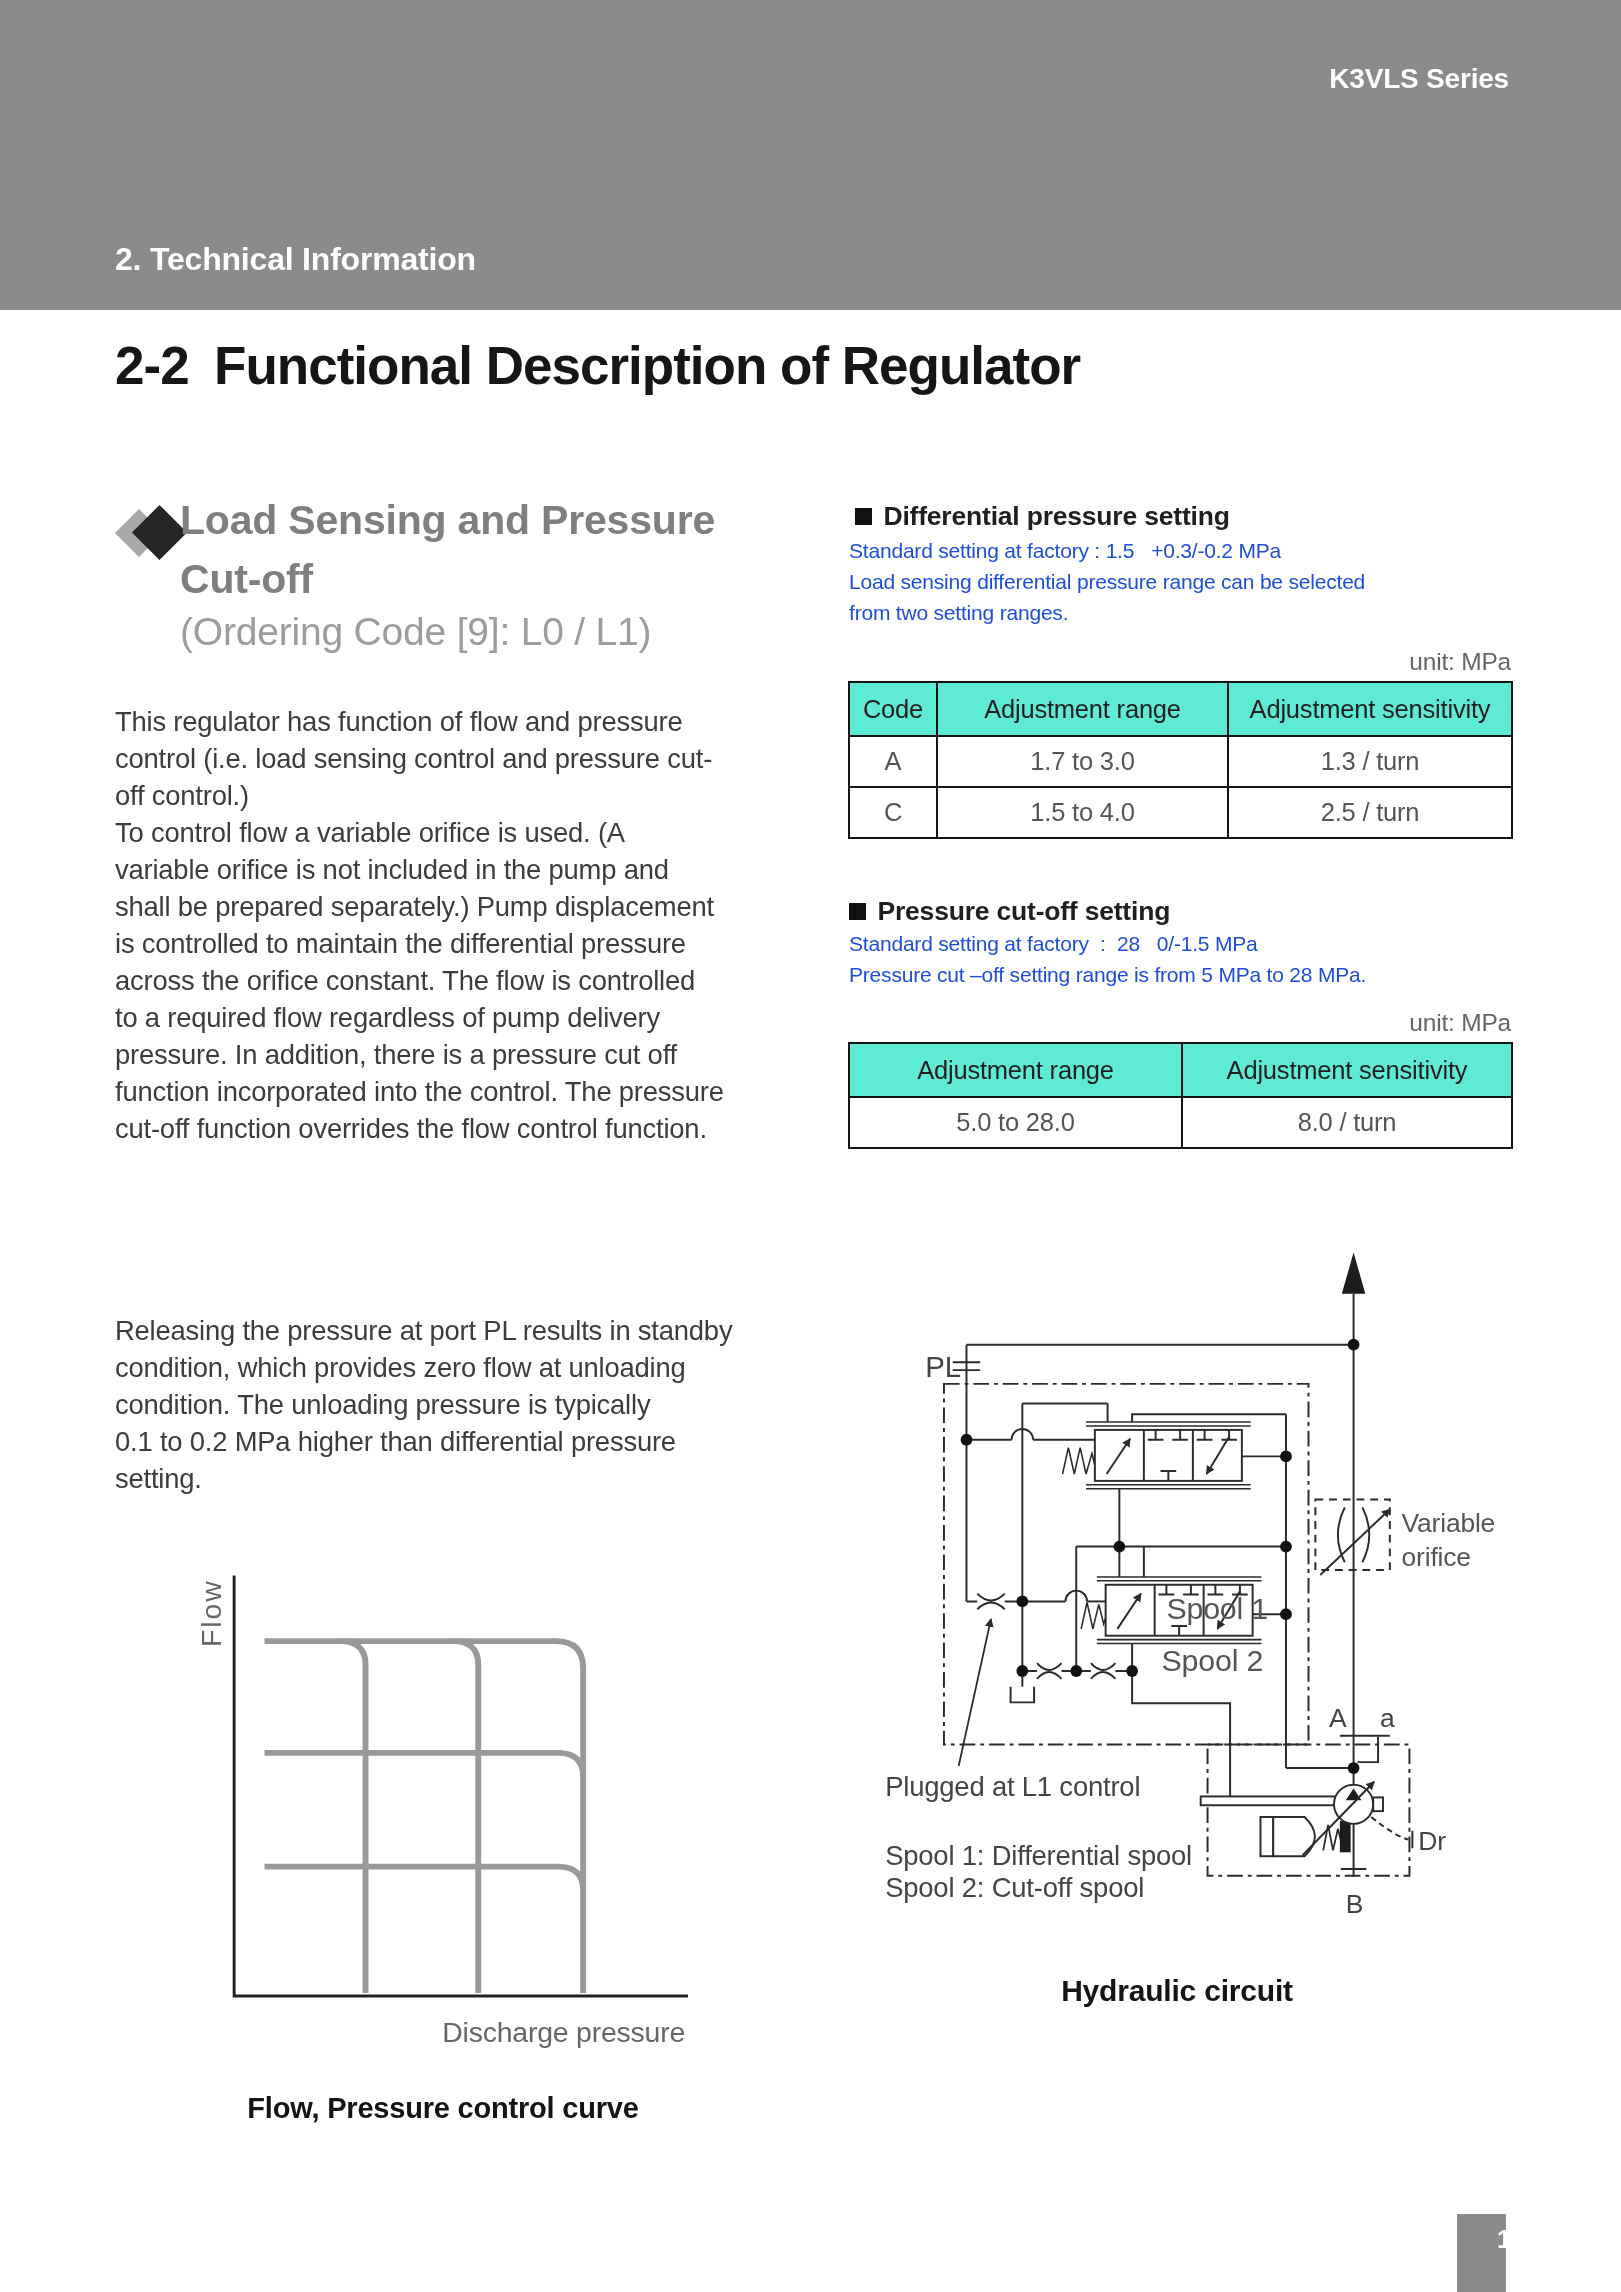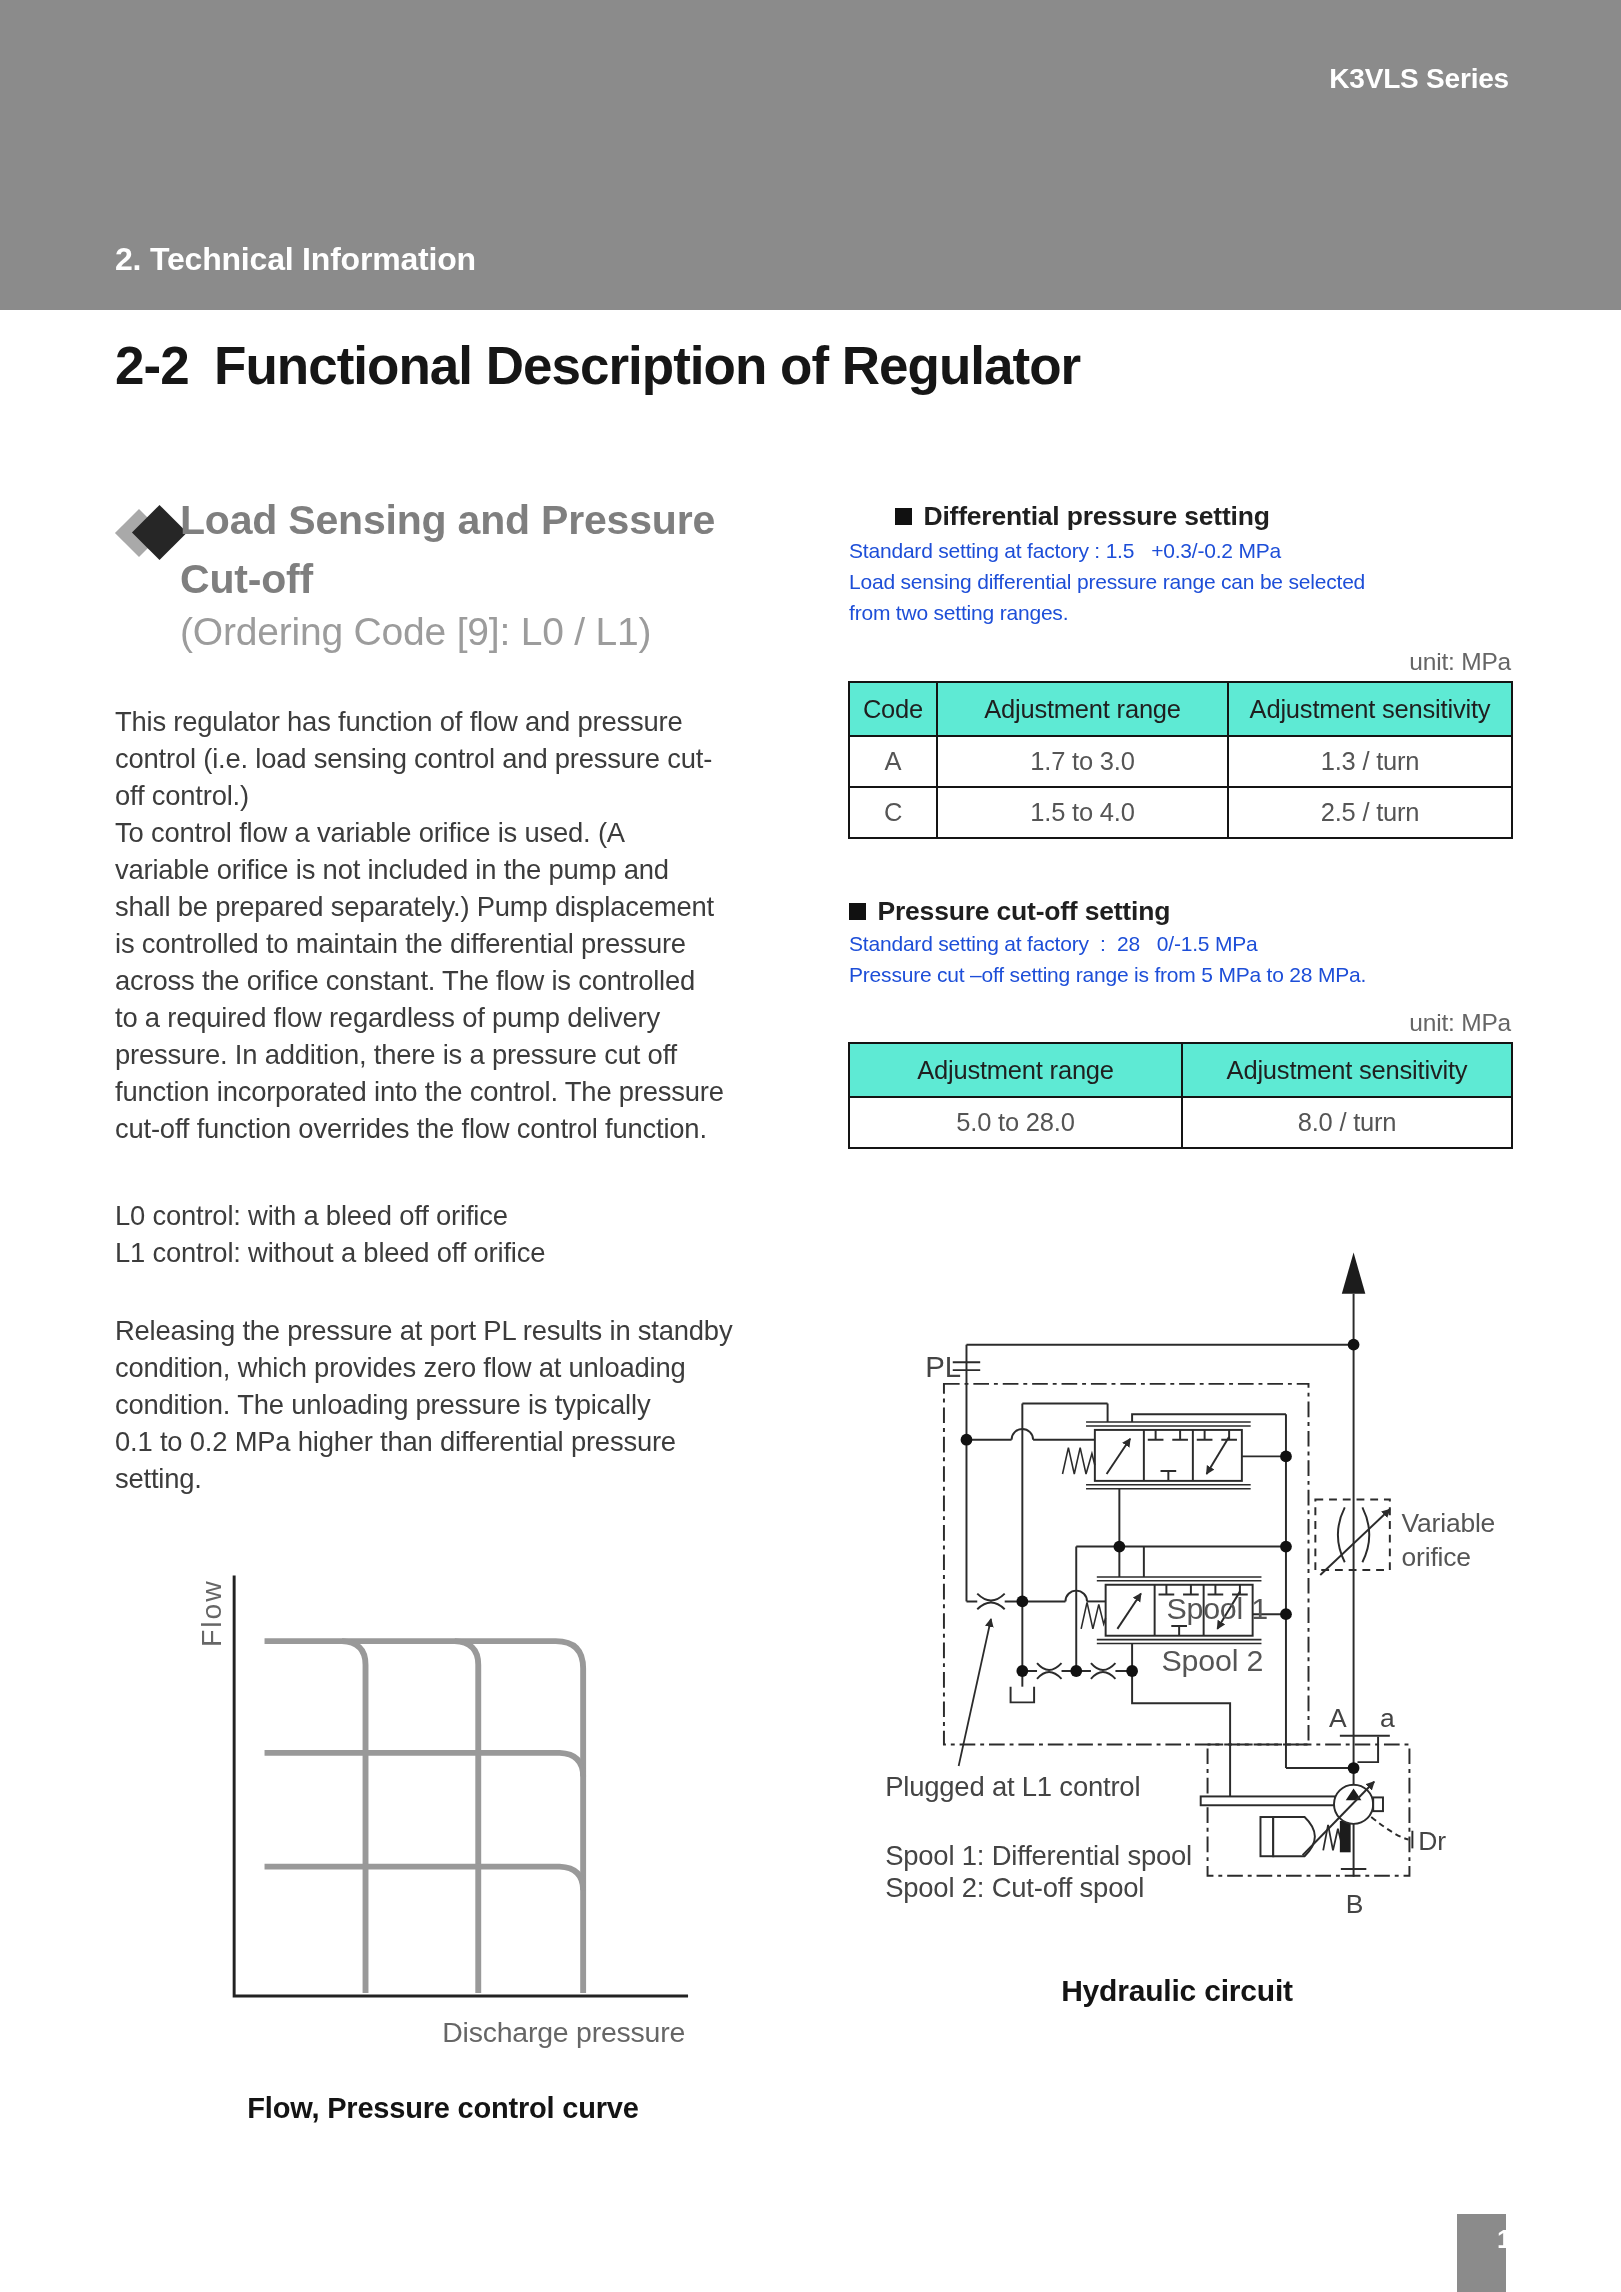--- a/index.html
+++ b/index.html
@@ -18,21 +18,21 @@
   .d2{left:140px;top:513px;width:39px;height:39px;background:#262626;}
   .leadHead{left:180px;top:491px;font-size:41px;line-height:59px;font-weight:bold;color:#7f7f7f;white-space:pre-wrap;}
   .leadSub{left:180px;top:610px;font-size:39px;color:#9c9c9c;}
   .body{font-size:27.4px;line-height:37px;color:#3c3c3c;white-space:pre-wrap;width:696px;}
   .p1{left:115px;top:703px;}
   .p2{left:115px;top:1197px;}
   .p3{left:115px;top:1312px;}
   
   .secHead{display:flex;align-items:center;gap:11.8px;font-size:26.5px;font-weight:600;color:#1f1f1f;}
   .sq{display:inline-block;width:16.7px;height:16.7px;background:#111;}
-  .sh1{left:849px;top:501px;padding-left:46px;}
+  .sh1{left:809px;top:501px;padding-left:46px;}
   .sh2{left:849px;top:896px;}
   .desc{font-size:21px;line-height:31px;color:#1d4ed8;white-space:pre-wrap;width:676px;}
   .ds1{left:849px;top:535px;}
   .ds2{left:849px;top:928px;}
   .unit{width:294px;text-align:right;font-size:24.5px;color:#666;}
   .u1{left:1217px;top:648px;}
   .u2{left:1217px;top:1009px;}
   table{border-collapse:collapse;table-layout:fixed;border:2.9px solid #141414;}
   th,td{border:2px solid #141414;text-align:center;vertical-align:middle;font-weight:400;}
   th{background:#5eead4;color:#1f1f1f;font-size:25.5px;height:50px;}
@@ -68,22 +68,20 @@
 off control.)
 To control flow a variable orifice is used. (A
 variable orifice is not included in the pump and
 shall be prepared separately.) Pump displacement
 is controlled to maintain the differential pressure
 across the orifice constant. The flow is controlled
 to a required flow regardless of pump delivery
 pressure. In addition, there is a pressure cut off
 function incorporated into the control. The pressure
 cut-off function overrides the flow control function.</div>
-  <div class="abs body p2">L0 control: with a bleed off orifice
-L1 control: without a bleed off orifice</div>
   <div class="abs body p3">Releasing the pressure at port PL results in standby
 condition, which provides zero flow at unloading
 condition. The unloading pressure is typically
 0.1 to 0.2 MPa higher than differential pressure
 setting.</div>
 
   <div class="abs secHead sh1">
     <span class="sq"></span>
     <span>Differential pressure setting</span>
   </div>

